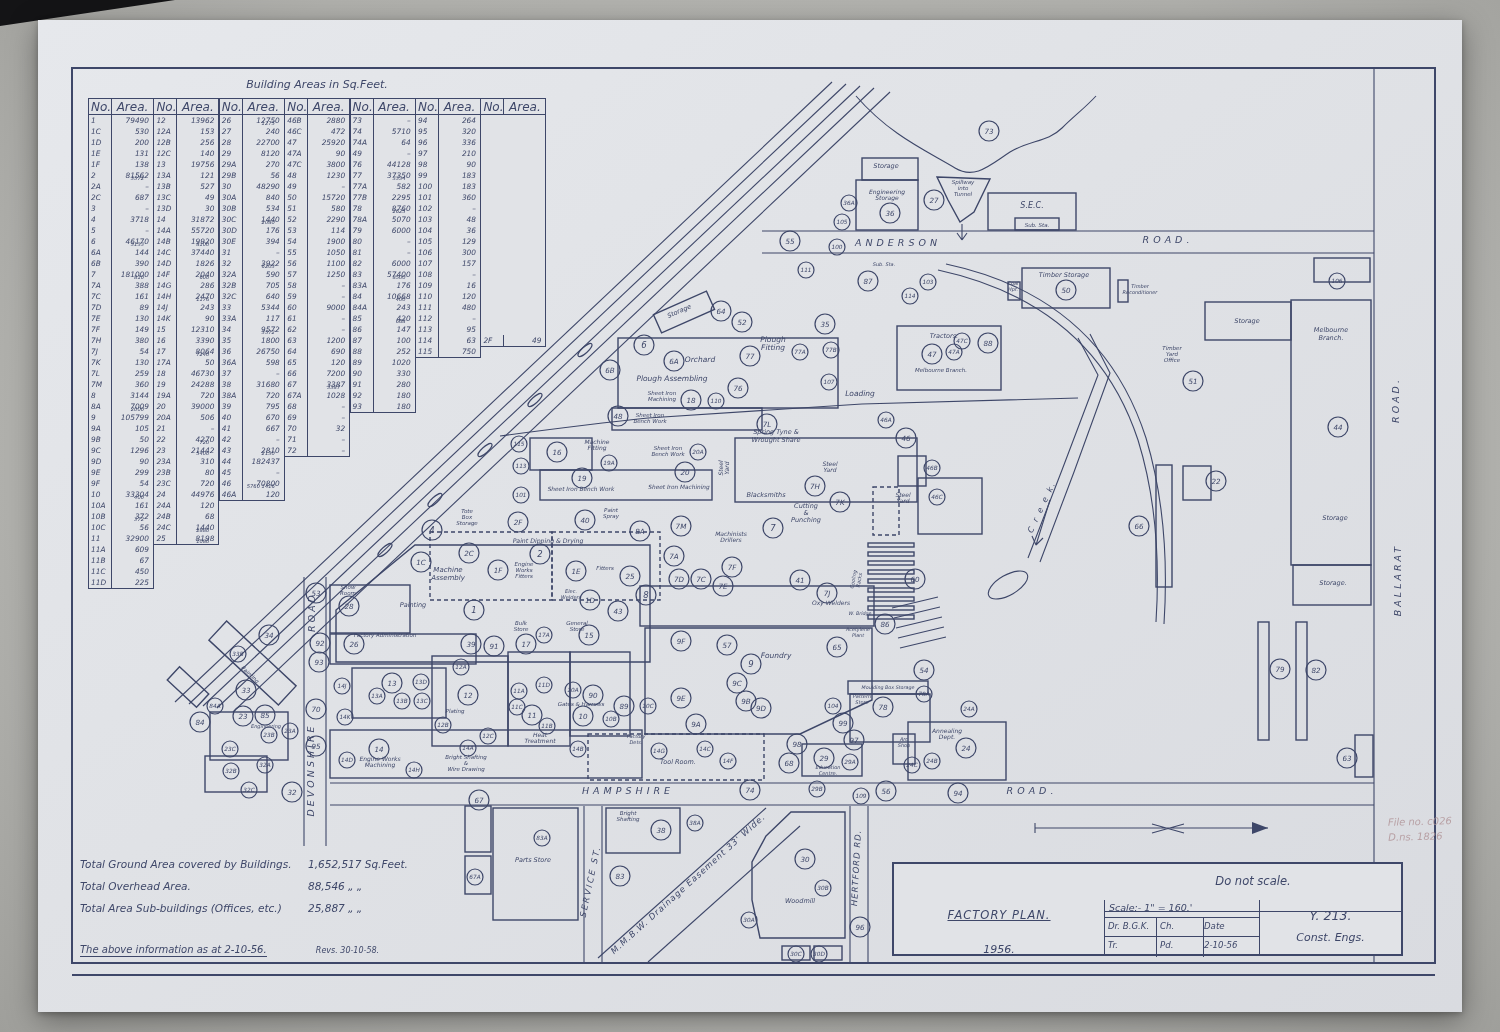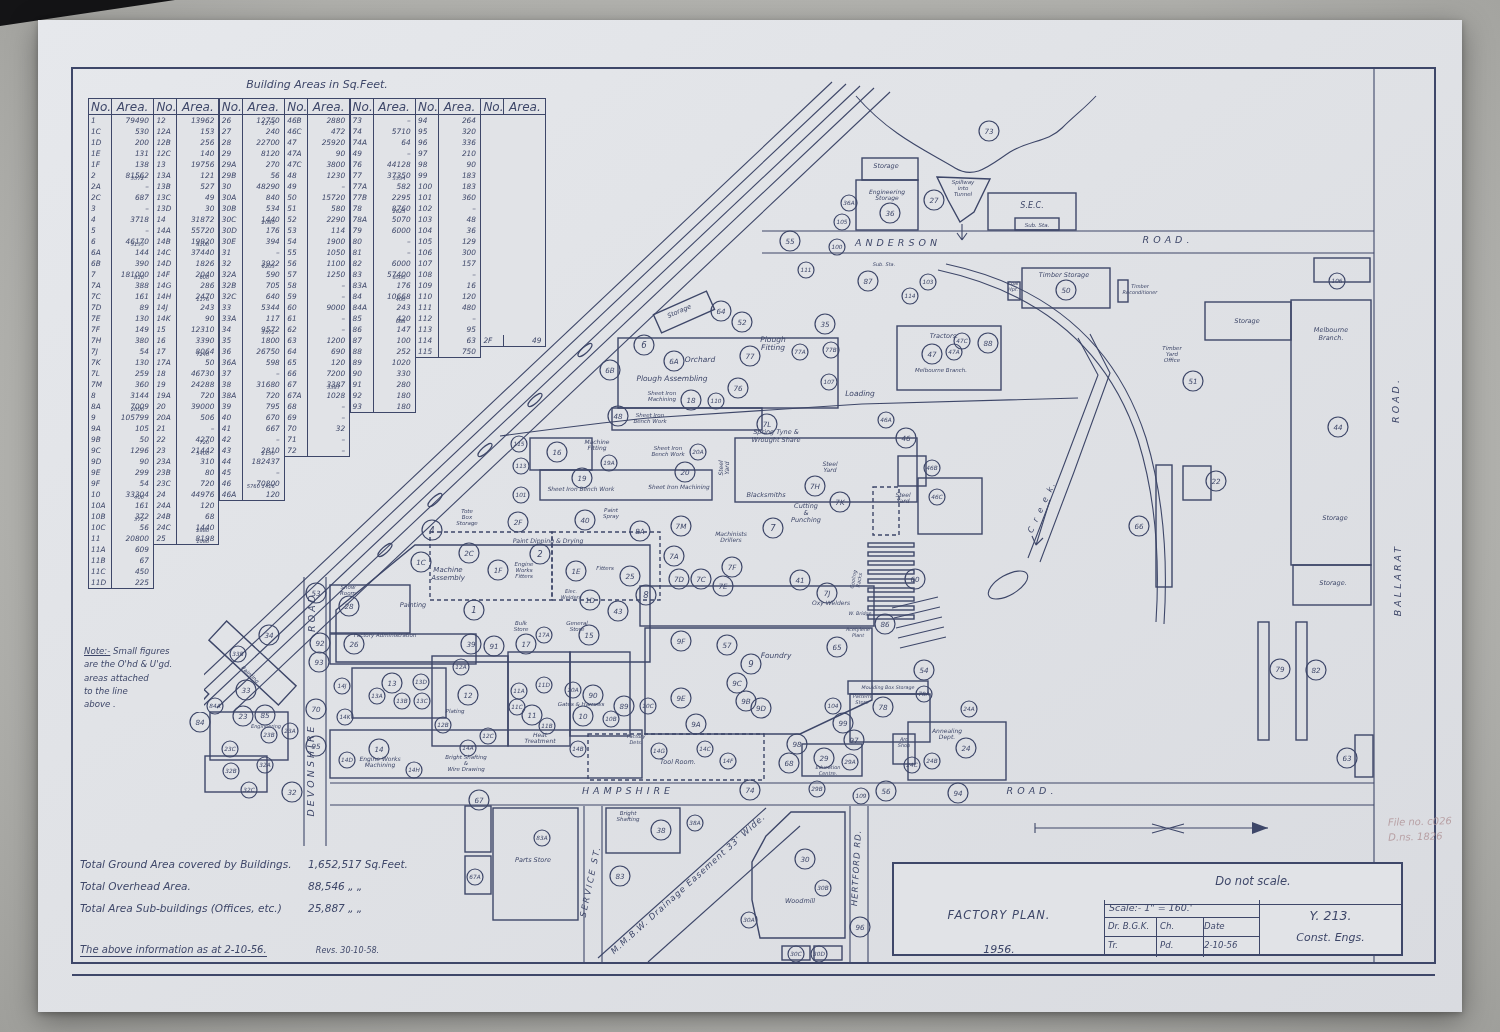--- a/index.html
+++ b/index.html
@@ -38,23 +38,23 @@
   .trow2{position:relative;height:22px;font-size:10.5px;}
   .tval{position:absolute;left:228px;top:0;}
   #footer-note{position:absolute;left:80px;top:944px;z-index:3;font-style:italic;font-size:10px;}
   #footer-note .u2{border-bottom:1px solid var(--ink);padding-bottom:1px;}
   #footer-note .rev{font-size:8px;margin-left:46px;}
   
   #title-block{position:absolute;left:892px;top:862px;width:511px;height:94px;border:2px solid var(--ink);box-sizing:border-box;background:var(--paper);z-index:3;font-style:italic;}
   .tb-company{position:absolute;left:0;top:0;width:211px;height:36px;border-right:1.6px solid var(--ink);border-bottom:1.6px solid var(--ink);box-sizing:border-box;text-align:center;padding-top:3px;}
   .tb-company .c1{font-size:10px;}
   .tb-company .c2{font-size:8.2px;}
-  .tb-noscale{position:absolute;left:211px;top:0;right:0;height:41px;border-bottom:1.6px solid var(--ink);box-sizing:border-box;text-align:center;font-size:11.5px;line-height:34px;}
+  .tb-noscale{position:absolute;left:211px;top:0;right:0;height:48px;border-bottom:1.6px solid var(--ink);box-sizing:border-box;text-align:center;font-size:11.5px;line-height:34px;}
   .tb-title{position:absolute;left:0;top:36px;width:211px;bottom:0;border-right:1.6px solid var(--ink);box-sizing:border-box;text-align:center;}
-  .tb-title .d1{font-size:11.5px;letter-spacing:1px;margin-top:8px;}
+  .tb-title .d1{font-size:11.5px;text-decoration:underline;letter-spacing:1px;margin-top:8px;}
   .tb-title .d2{font-size:11px;text-decoration:underline;margin-top:21px;}
   .tb-mid{position:absolute;left:211px;top:36px;width:155px;bottom:0;border-right:1.6px solid var(--ink);box-sizing:border-box;}
   .tb-scale{height:18px;border-bottom:1.4px solid var(--ink);box-sizing:border-box;font-size:9.5px;padding:2px 0 0 4px;}
   .tb-r{display:flex;height:19px;border-bottom:1.4px solid var(--ink);box-sizing:border-box;font-size:8.6px;}
   .tb-r:last-child{border-bottom:0;height:20px;}
   .tb-c1{width:52px;border-right:1.2px solid var(--ink);box-sizing:border-box;padding:3px 0 0 3px;}
   .tb-c2{width:47px;border-right:1.2px solid var(--ink);box-sizing:border-box;padding:3px 0 0 3px;}
   .tb-c3{flex:1;padding-top:3px;}
   .tb-right{position:absolute;left:366px;top:36px;right:0;bottom:0;text-align:center;}
   .tb-right .y{font-size:12.5px;margin-top:8px;}
@@ -756,21 +756,21 @@
         <div class="trow">
           <span class="no">10B</span>
           <span class="ar">372<span class="sub">372</span></span>
         </div>
         <div class="trow">
           <span class="no">10C</span>
           <span class="ar">56</span>
         </div>
         <div class="trow">
           <span class="no">11</span>
-          <span class="ar">20800</span>
+          <span class="ar">32900</span>
         </div>
         <div class="trow">
           <span class="no">11A</span>
           <span class="ar">609</span>
         </div>
         <div class="trow">
           <span class="no">11B</span>
           <span class="ar">67</span>
         </div>
         <div class="trow">
@@ -1434,27 +1434,20 @@
           <span class="ar">Area.</span>
         </div>
         <div style="height: 220px;"></div>
         <div class="trow">
           <span class="no">2F</span>
           <span class="ar">49</span>
         </div>
       </div>
     </div>
 
-  <div id="note-block">
-    <div><span class="u">Note:-</span><span> Small figures</span></div>
-    <div>are the O'hd &amp; U'gd.</div>
-    <div>areas attached</div>
-    <div>to the line</div>
-    <div>above .</div>
-  </div>
 
   <div id="totals">
     <div class="trow2"><span>Total Ground Area covered by Buildings.</span><span class="tval">1,652,517 Sq.Feet.</span></div>
     <div class="trow2"><span>Total Overhead Area.</span><span class="tval">88,546    „    „</span></div>
     <div class="trow2"><span>Total Area Sub-buildings (Offices, etc.)</span><span class="tval">25,887    „    „</span></div>
   </div>
 
   <div id="footer-note">
     <span class="u2">The above information as at 2-10-56.</span>
     <span class="rev">Revs. 30-10-58.</span>

